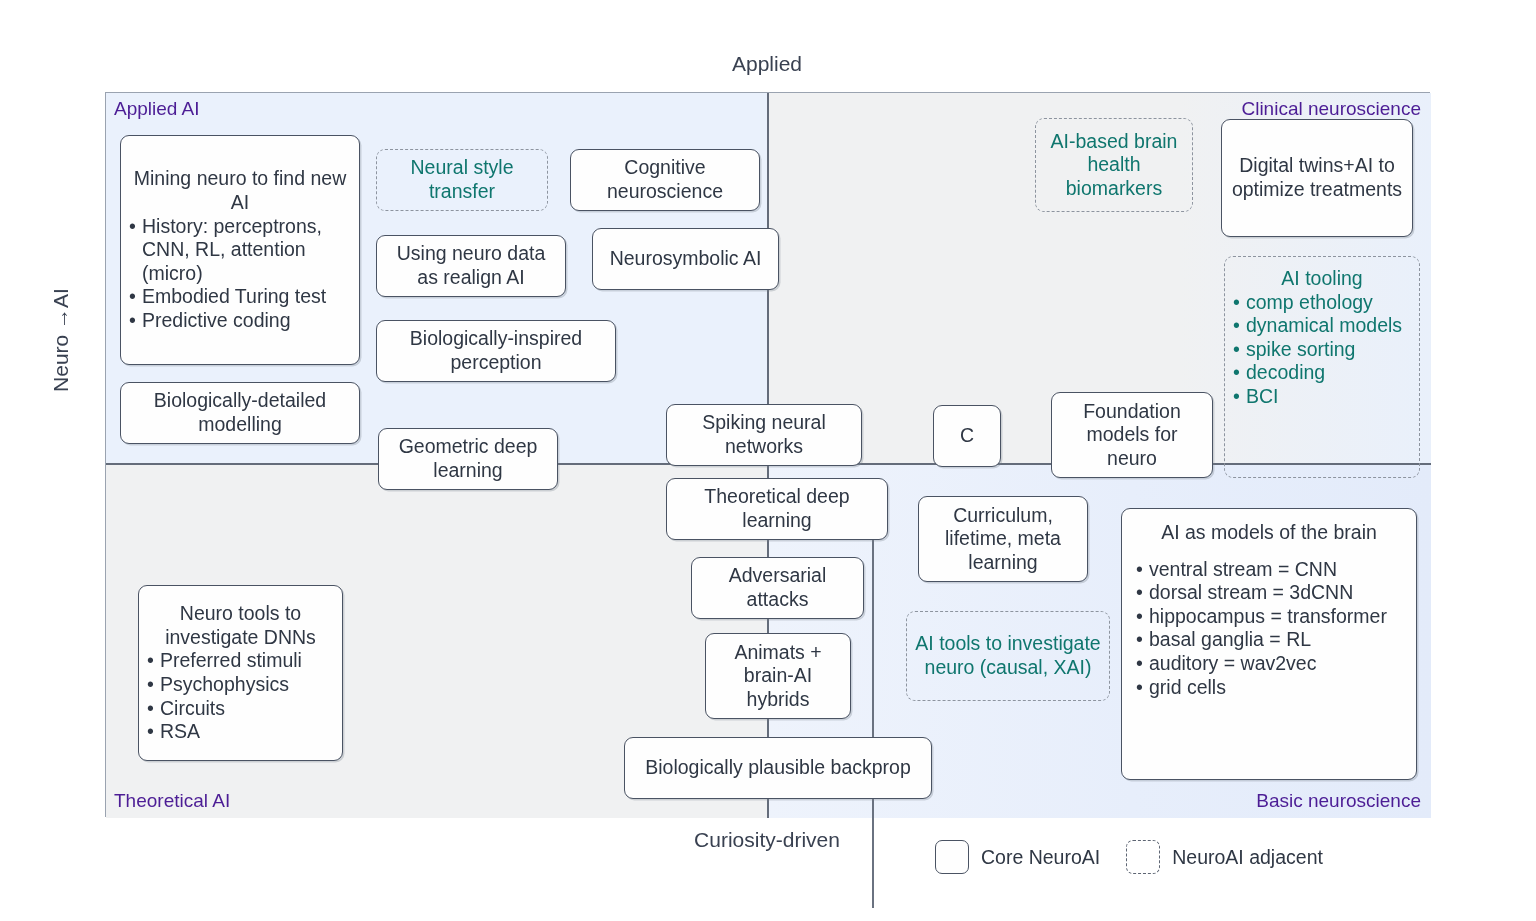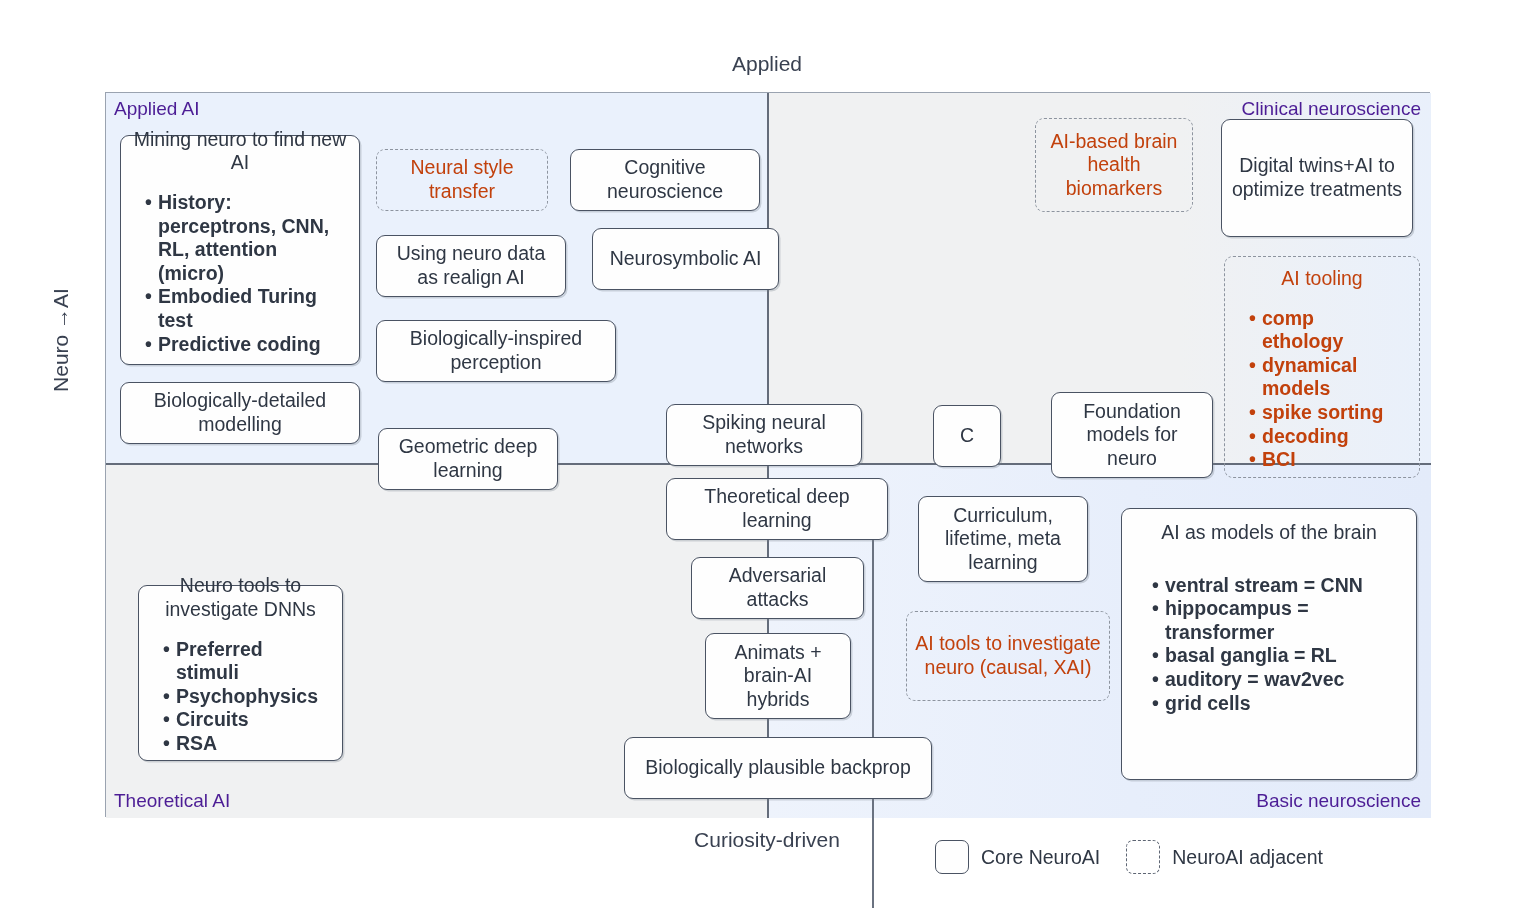--- a/index.html
+++ b/index.html
@@ -106,31 +106,30 @@
     flex-direction: column;
     justify-content: center;
     padding: 5px 8px;
     font-size: 19.5px;
     line-height: 1.21;
     color: #2f3744;
     box-shadow: 1.5px 1.5px 0 rgba(120,128,140,0.30);
   }
   .node.dashed {
     border: 1.6px dashed #8d949f;
-    color: #c2410c;
+    color: #0f766e;
     background: transparent;
     box-shadow: none;
   }
   .node .title { text-align: center; }
   .node ul {
-    margin: 16px;
+    margin: 0;
     padding: 0;
     list-style: none;
     text-align: left;
-    font-weight: bold;
   }
   .node ul li {
     position: relative;
     padding-left: 13px;
     text-align: left;
   }
   .node ul li:before {
     content: "\2022";
     position: absolute;
     left: 0; top: 0;
@@ -275,20 +274,21 @@
 
   <div class="node dashed" style="left:800px; top:518px; width:204px; height:90px;">
     <div class="title">AI tools to investigate neuro (causal, XAI)</div>
   </div>
 
   <div class="node" style="left:1015px; top:415px; width:296px; height:272px; justify-content:flex-start; padding:12px 14px;">
     <div class="title">AI as models of the brain</div>
     <div class="gap"></div>
     <ul>
       <li>ventral stream = CNN</li>
+      <li>dorsal stream = 3dCNN</li>
       <li>hippocampus = transformer</li>
       <li>basal ganglia = RL</li>
       <li>auditory = wav2vec</li>
       <li>grid cells</li>
     </ul>
   </div>
 
   <div class="node" style="left:32px; top:492px; width:205px; height:176px;">
     <div class="title">Neuro tools to investigate DNNs</div>
     <ul>

